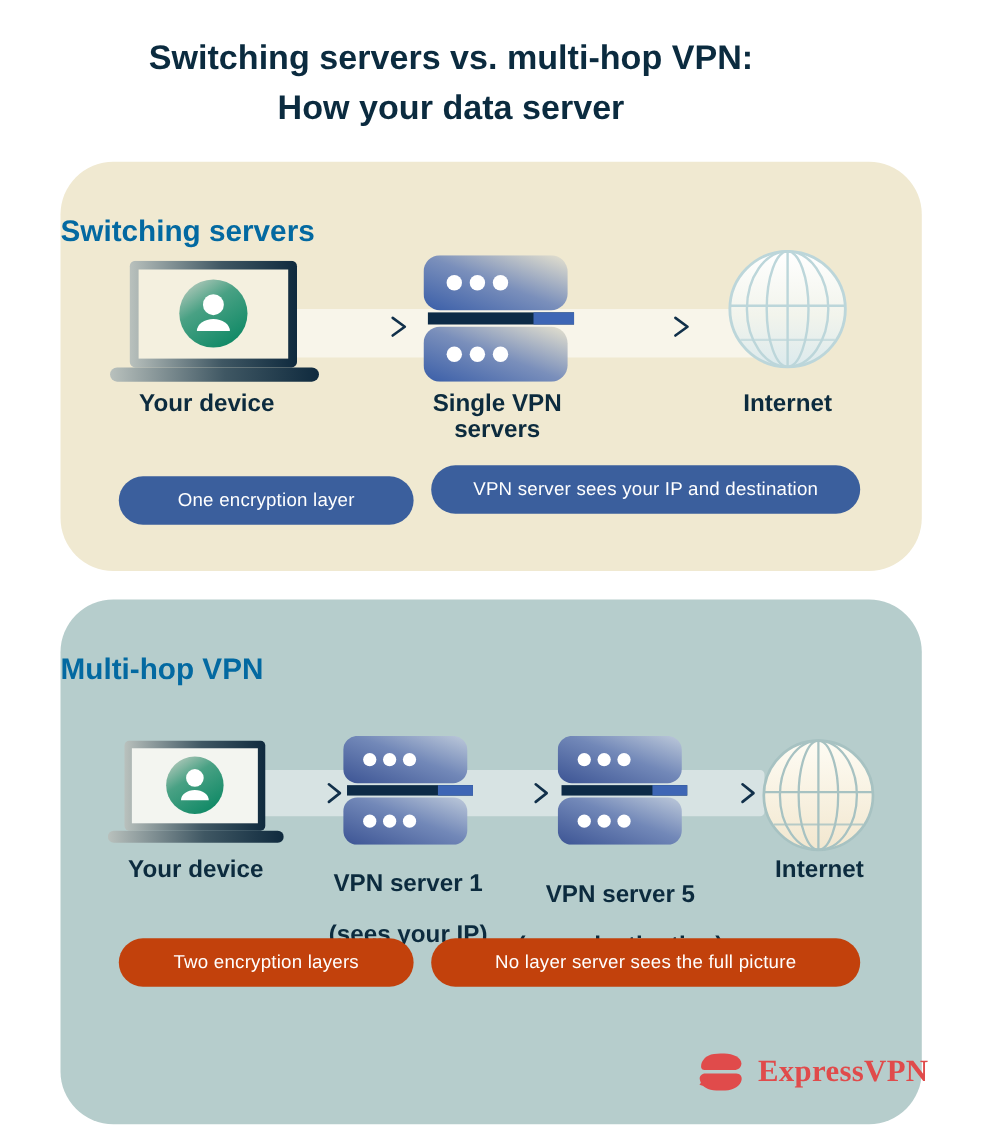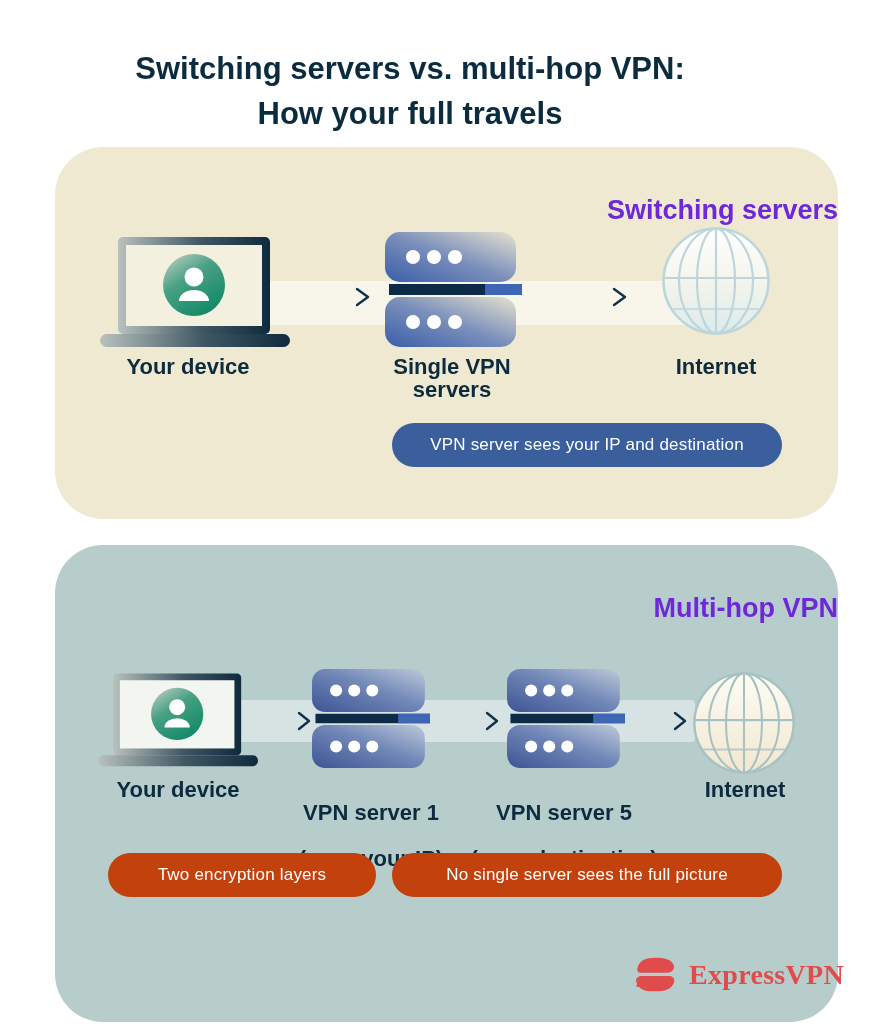--- a/index.html
+++ b/index.html
@@ -1,28 +1,28 @@
 <!DOCTYPE html>
 <html><head>
 <meta charset="utf-8">
 <style>
   html,body{margin:0;padding:0;background:#ffffff;}
   .page{position:relative;width:892px;height:1024px;background:#ffffff;overflow:hidden;
         font-family:"Liberation Sans", sans-serif;color:#0c2b3e;}
 
   
   .main-title{position:absolute;top:30px;left:0;width:820px;text-align:center;
-              font-size:31px;line-height:45px;font-weight:700;color:#0b2b3f;margin-top:16px;}
+              font-size:31px;line-height:45px;font-weight:700;color:#0b2b3f;}
 
   
   .panel{position:absolute;left:55px;width:783px;border-radius:48px;}
   .panel-switching{top:147px;height:372px;background:#f0e9d1;}
   .panel-multihop{top:545px;height:477px;background:#b6cdcc;}
-  .panel-heading{position:absolute;top:26px;left:0;width:100%;text-align:right;
-                 font-size:27px;font-weight:700;color:#6d28d9;}
+  .panel-heading{position:absolute;top:26px;left:0;width:100%;text-align:left;
+                 font-size:27px;font-weight:700;color:#0369a1;}
 
   
   .band{position:absolute;border-radius:4px;}
   .band-cream{background:rgba(255,255,255,0.55);}
   .band-teal{background:rgba(255,255,255,0.45);}
   .node{position:absolute;}
   .arrow{position:absolute;}
 
   .node-label{position:absolute;transform:translateX(-50%);text-align:center;
               font-size:22px;font-weight:700;color:#0c2b3e;line-height:23px;white-space:pre-line;}
@@ -81,21 +81,21 @@
       <stop offset="0" stop-color="#11304a" stop-opacity="0"></stop>
         <stop offset="1" stop-color="#11304a" stop-opacity="1"></stop>
     </linearGradient>
   </defs>
 </svg>
 
 <div class="page">
 
   <div class="main-title">
     <div>Switching servers vs. multi-hop VPN:</div>
-    <div>How your full travels</div>
+    <div>How your data server</div>
   </div>
 
   <section class="panel panel-switching">
     <h2 class="panel-heading">Switching servers</h2>
 
     <div class="band band-cream" style="left:150px;top:134px;width:512px;height:44px;"></div>
 
     <div class="node" style="left:45px;top:90px;">
       <svg width="190" height="114" viewBox="0 0 190 114">
         <rect x="18" y="0" width="152" height="97" rx="5" fill="url(#g-frame)"></rect>
@@ -144,20 +144,23 @@
         <line x1="55" y1="2.5" x2="55" y2="107.5" stroke="#bcd6da" stroke-width="2.2"></line>
         <line x1="3" y1="52" x2="107" y2="52" stroke="#bcd6da" stroke-width="2.2"></line>
         <line x1="12" y1="83" x2="98" y2="83" stroke="#bcd6da" stroke-width="2" opacity="0.7"></line>
       </svg>
     </div>
 
     <div class="node-label" style="left:133px;top:208px;">Your device</div>
     <div class="node-label" style="left:397px;top:208px;width:130px;">Single VPN servers</div>
     <div class="node-label" style="left:661px;top:208px;">Internet</div>
 
+    <div class="pill pill-blue" style="left:53px;top:286px;width:268px;">
+        <span>One encryption layer</span>
+      </div>
     <div class="pill pill-blue" style="left:337px;top:276px;width:390px;">
         <span>VPN server sees your IP and destination</span>
       </div>
   </section>
 
   <section class="panel panel-multihop">
     <h2 class="panel-heading">Multi-hop VPN</h2>
 
     <div class="band band-teal" style="left:120px;top:155px;width:520px;height:42px;"></div>
 
@@ -228,35 +231,35 @@
         <circle cx="55" cy="55" r="52.5" fill="url(#g-globe-cream)" stroke="#a7c2c2" stroke-width="2.6"></circle>
         <ellipse cx="55" cy="55" rx="37" ry="52.5" fill="none" stroke="#a7c2c2" stroke-width="2.2"></ellipse>
         <ellipse cx="55" cy="55" rx="19" ry="52.5" fill="none" stroke="#a7c2c2" stroke-width="2.2"></ellipse>
         <line x1="55" y1="2.5" x2="55" y2="107.5" stroke="#a7c2c2" stroke-width="2.2"></line>
         <line x1="3" y1="52" x2="107" y2="52" stroke="#a7c2c2" stroke-width="2.2"></line>
         <line x1="12" y1="83" x2="98" y2="83" stroke="#a7c2c2" stroke-width="2" opacity="0.8"></line>
       </svg>
     </div>
 
     <div class="node-label" style="left:123px;top:233px;">Your device</div>
-    <div class="node-label" style="left:316px;top:233px;width:190px;">
+    <div class="node-label" style="left:316px;top:223px;width:190px;">
       <div>VPN server 1</div>
       <div class="node-sublabel">(sees your IP)</div>
     </div>
     <div class="node-label" style="left:509px;top:233px;width:200px;">
       <div>VPN server 5</div>
       <div class="node-sublabel">(sees destination)</div>
     </div>
     <div class="node-label" style="left:690px;top:233px;">Internet</div>
 
     <div class="pill pill-green" style="left:53px;top:308px;width:268px;">
         <span>Two encryption layers</span>
       </div>
     <div class="pill pill-green" style="left:337px;top:308px;width:390px;">
-        <span>No single server sees the full picture</span>
+        <span>No layer server sees the full picture</span>
       </div>
   </section>
 
   <div class="brand">
     <span>
       <svg width="46" height="46" viewBox="0 0 48 48">
         <path fill="#e04b4b" d="M14 7 C8 9 4.5 13.5 4.5 18.5 c0 1.8 1.5 3.2 3.3 3.2 l28 0 c4 0 7 -2.6 7 -6.2 C42.8 10 35 6 26.5 6 c-4.6 0 -9 0.3 -12.5 1 z"></path>
         <path fill="#e04b4b" d="M8.5 25 l29.5 0 c3.3 0 5.6 2.7 5 5.9 C42 36.6 35.6 41 27.5 41 l-8.5 0 c-7.6 0 -14 -3.8 -15.3 -9 l-0.4 -1.7 C2.7 27.6 5.4 25 8.5 25 z"></path>
         <path fill="#e04b4b" d="M3 35.5 L11 26.5 l0 10.5 c-3.6 0 -6.4 -0.5 -8 -1.5 z"></path>
       </svg>

